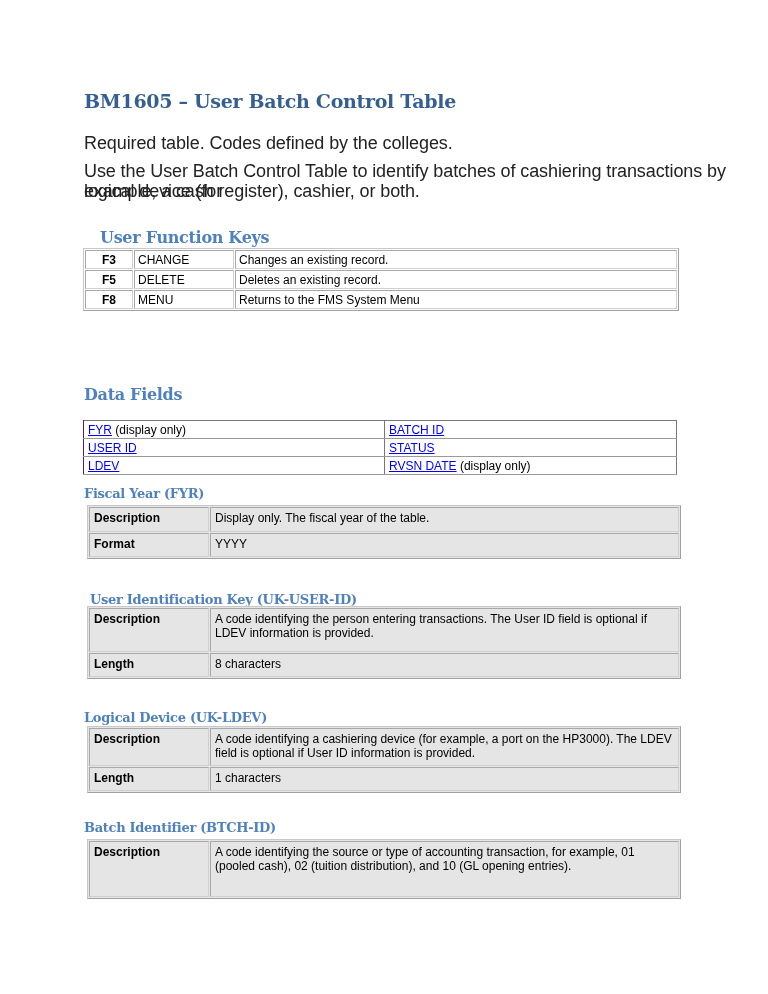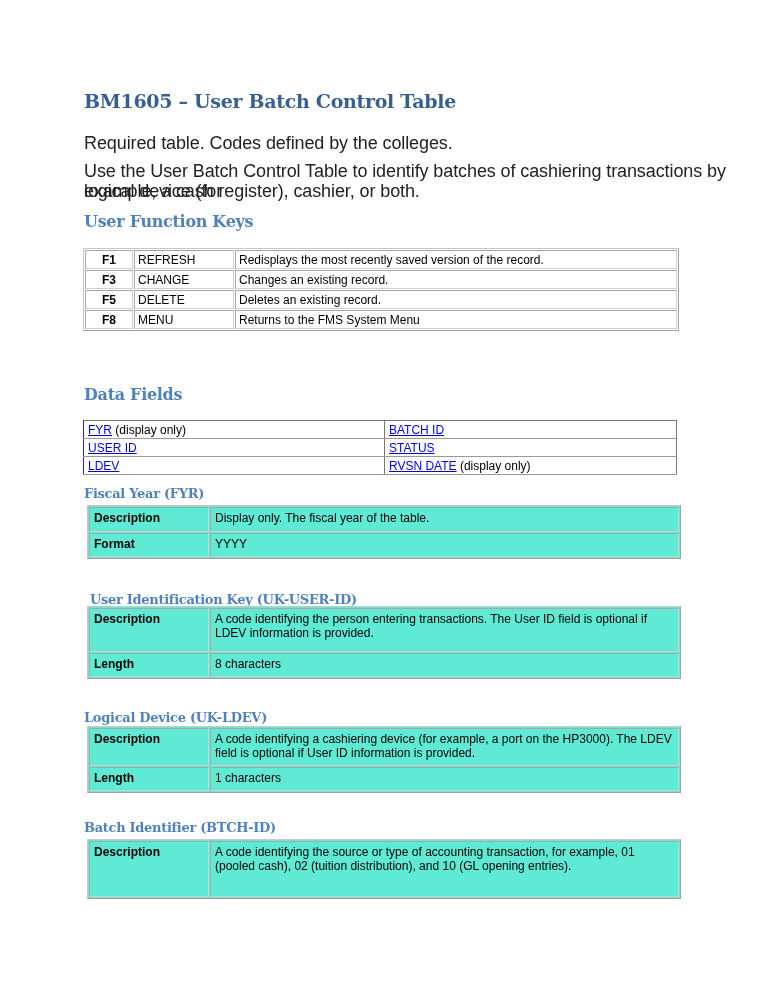--- a/index.html
+++ b/index.html
@@ -16,42 +16,37 @@
     .fk { left: 83px; top: 248px; width: 596px; border: 1px solid #c8c8c8; border-right-color: #a0a0a0; border-bottom-color: #a0a0a0; background: #fff; }
     .fk td { border: 1px solid #d0d0d0; border-top-color: #a8a8a8; border-left-color: #a8a8a8; height: 17px; padding: 0 3px; font-size: 12px; font-family: "Liberation Sans", sans-serif; white-space: nowrap; }
     .fk td.key { width: 40px; text-align: center; font-weight: bold; }
     .fk td.cmd { width: 92px; }
 
     .df { left: 83px; top: 420px; width: 594px; border-collapse: collapse; border: 1px solid #777; }
     .df td { border-left: 1px solid #4c1d95; border-right: 1px solid #777; border-bottom: 1px solid #999; height: 17px; padding: 0 4px; font-size: 12px; font-family: "Liberation Sans", sans-serif; white-space: nowrap; }
     .df td.c1 { width: 292px; }
     a.lnk { color: #0000ee; text-decoration: underline; }
 
-    .ft { left: 87px; width: 594px; border: 1px solid #c8c8c8; border-right-color: #a0a0a0; border-bottom-color: #a0a0a0; background:#5eead4; }
+    .ft { left: 87px; width: 594px; border: 1px solid #c8c8c8; border-right-color: #a0a0a0; border-bottom-color: #a0a0a0; background:#e5e5e5; }
     .ft td { border: 1px solid #d0d0d0; border-top-color: #a8a8a8; border-left-color: #a8a8a8; padding: 3px 4px; font-size: 12px; font-family: "Liberation Sans", sans-serif; vertical-align: top; line-height: 14px; }
     .ft td.lbl { width: 110px; font-weight: bold; }
   </style>
 </head>
 <body>
 
 <h1 class="abs title" style="margin:0;">BM1605 – User Batch Control Table</h1>
 
 <p class="abs para" style="left:84px; top:133px; margin:0;">Required table. Codes defined by the colleges.</p>
 <p class="abs para" style="left:84px; top:161px; margin:0;">Use the User Batch Control Table to identify batches of cashiering transactions by logical device (for</p>
 <p class="abs para" style="left:84px; top:181px; margin:0;">example, a cash register), cashier, or both.</p>
 
-<h2 class="abs h2" style="left:84px; top:212px; margin:0;">User Function Keys</h2>
+<h2 class="abs h2" style="left:84px; top:212px; margin:16px;">User Function Keys</h2>
 
 <table class="abs fk">
   <tbody>
-    <tr>
-      <td class="key">F1</td>
-      <td class="cmd">REFRESH</td>
-      <td>Redisplays the most recently saved version of the record.</td>
-    </tr>
     <tr>
       <td class="key">F3</td>
       <td class="cmd">CHANGE</td>
       <td>Changes an existing record.</td>
     </tr>
     <tr>
       <td class="key">F5</td>
       <td class="cmd">DELETE</td>
       <td>Deletes an existing record.</td>
     </tr>

